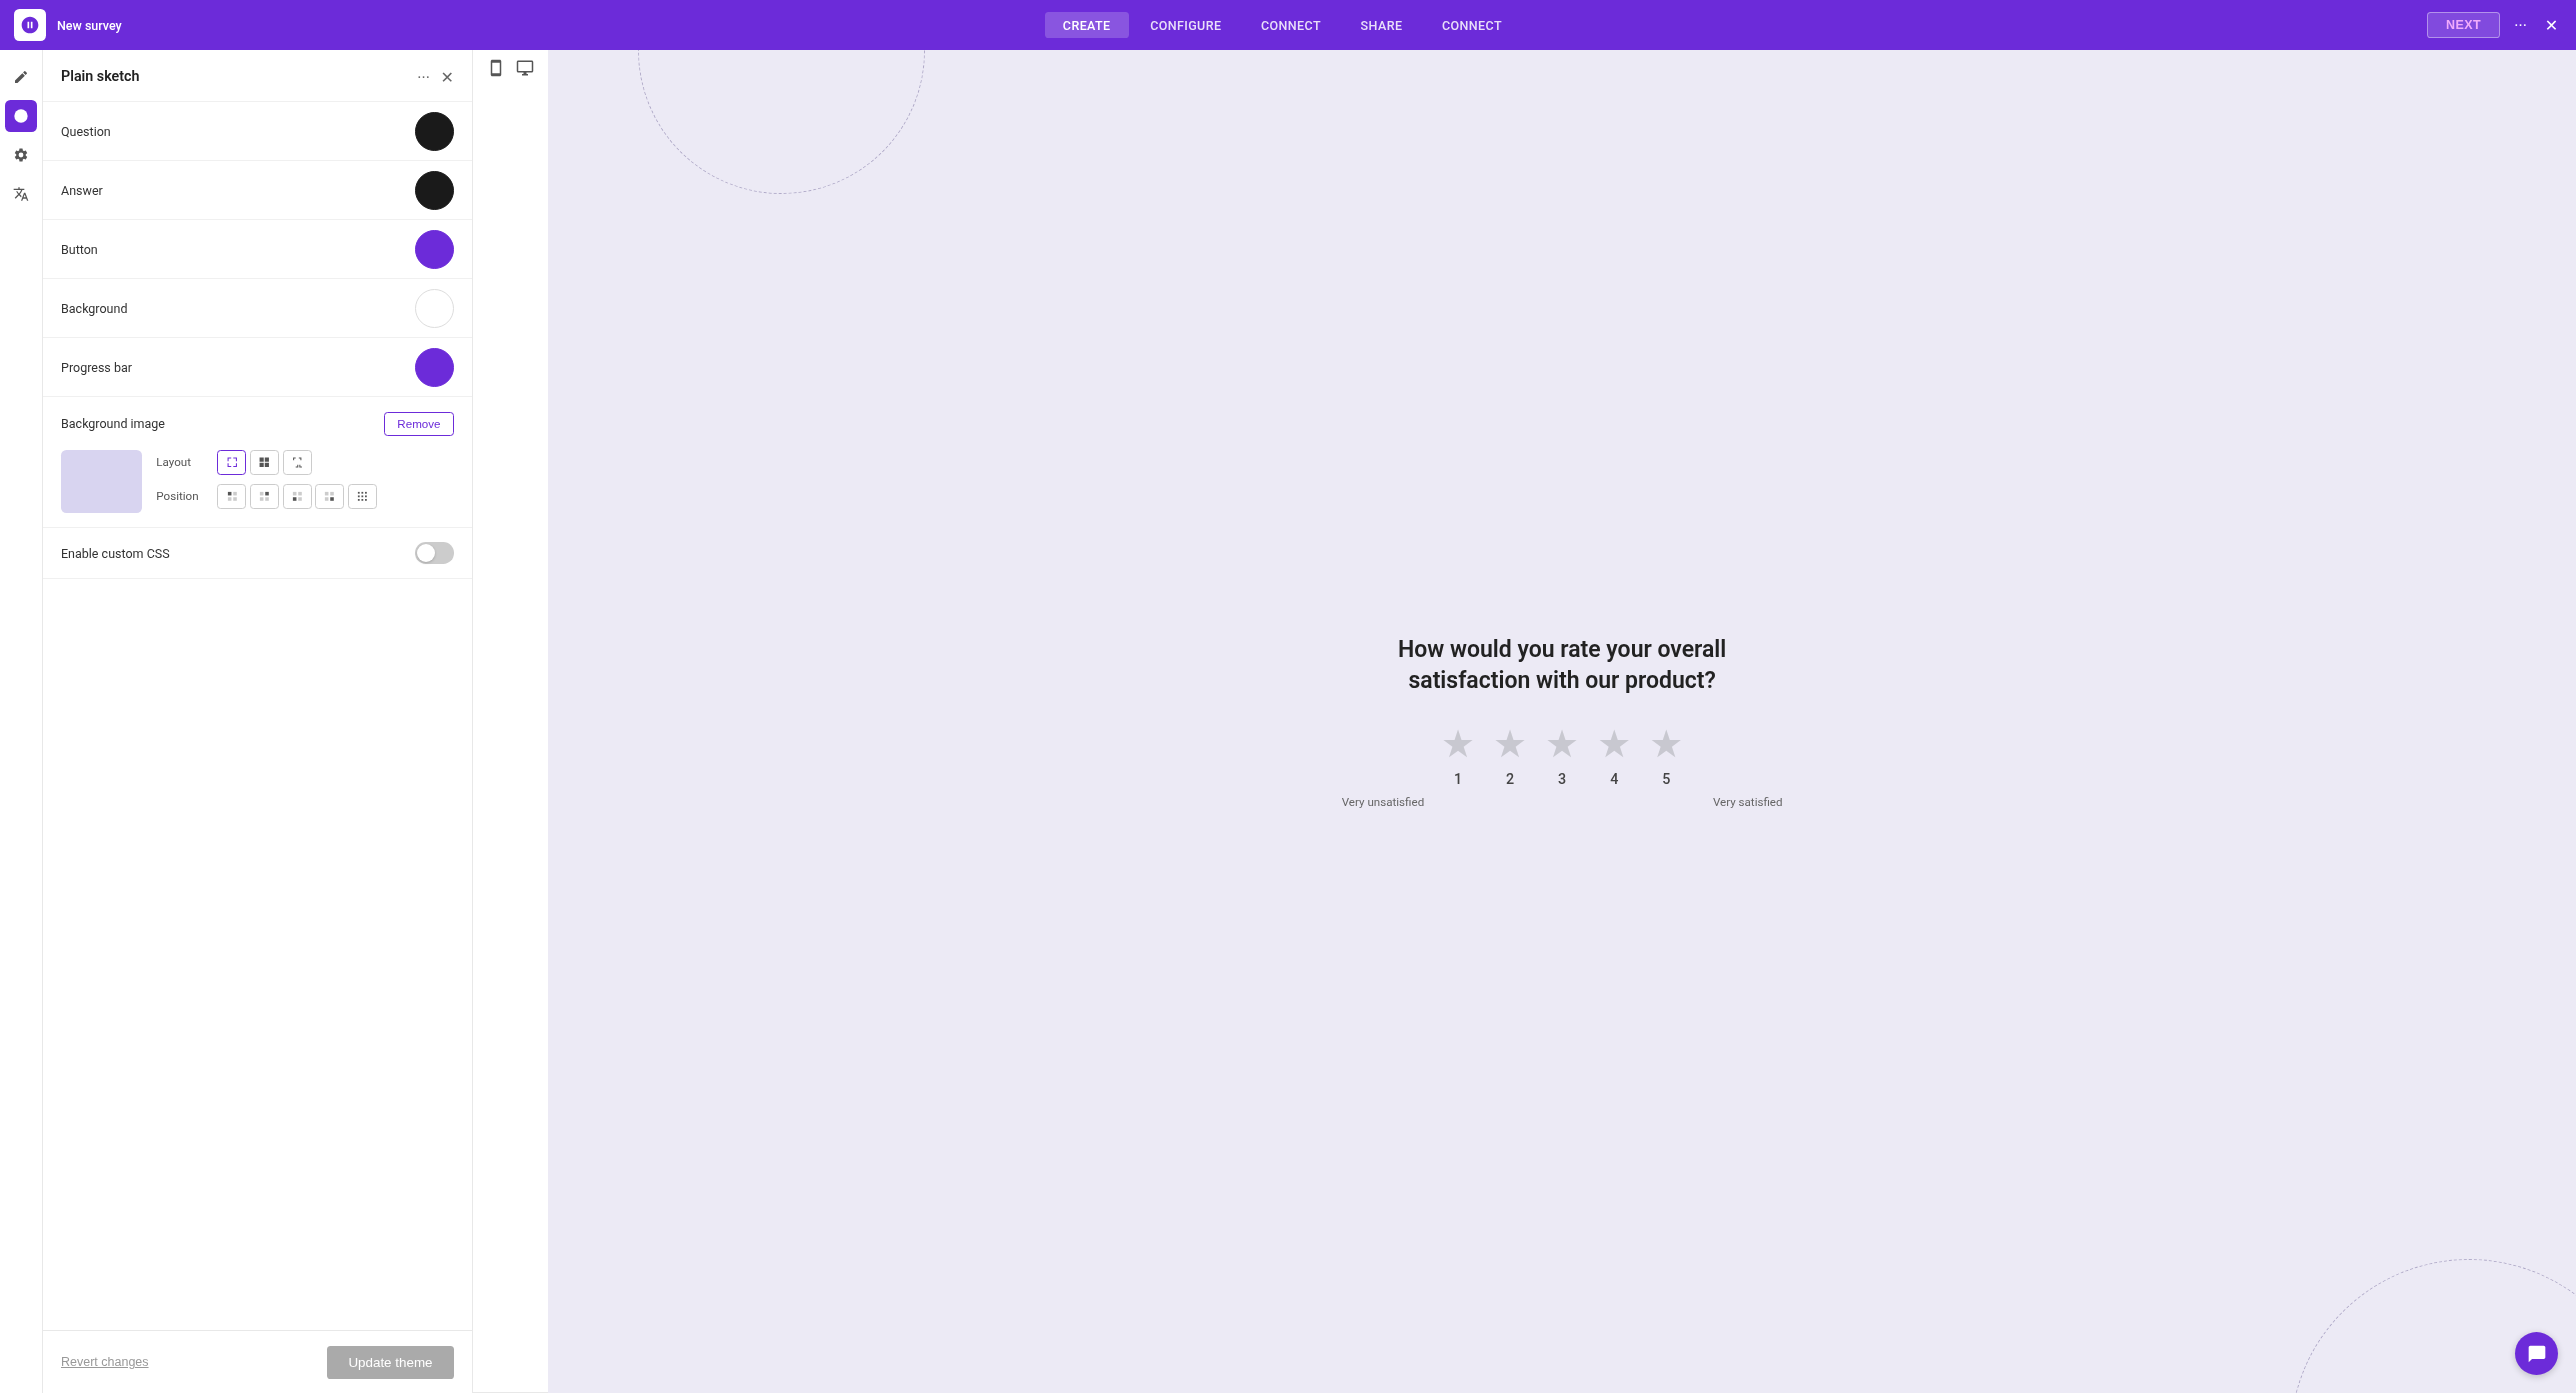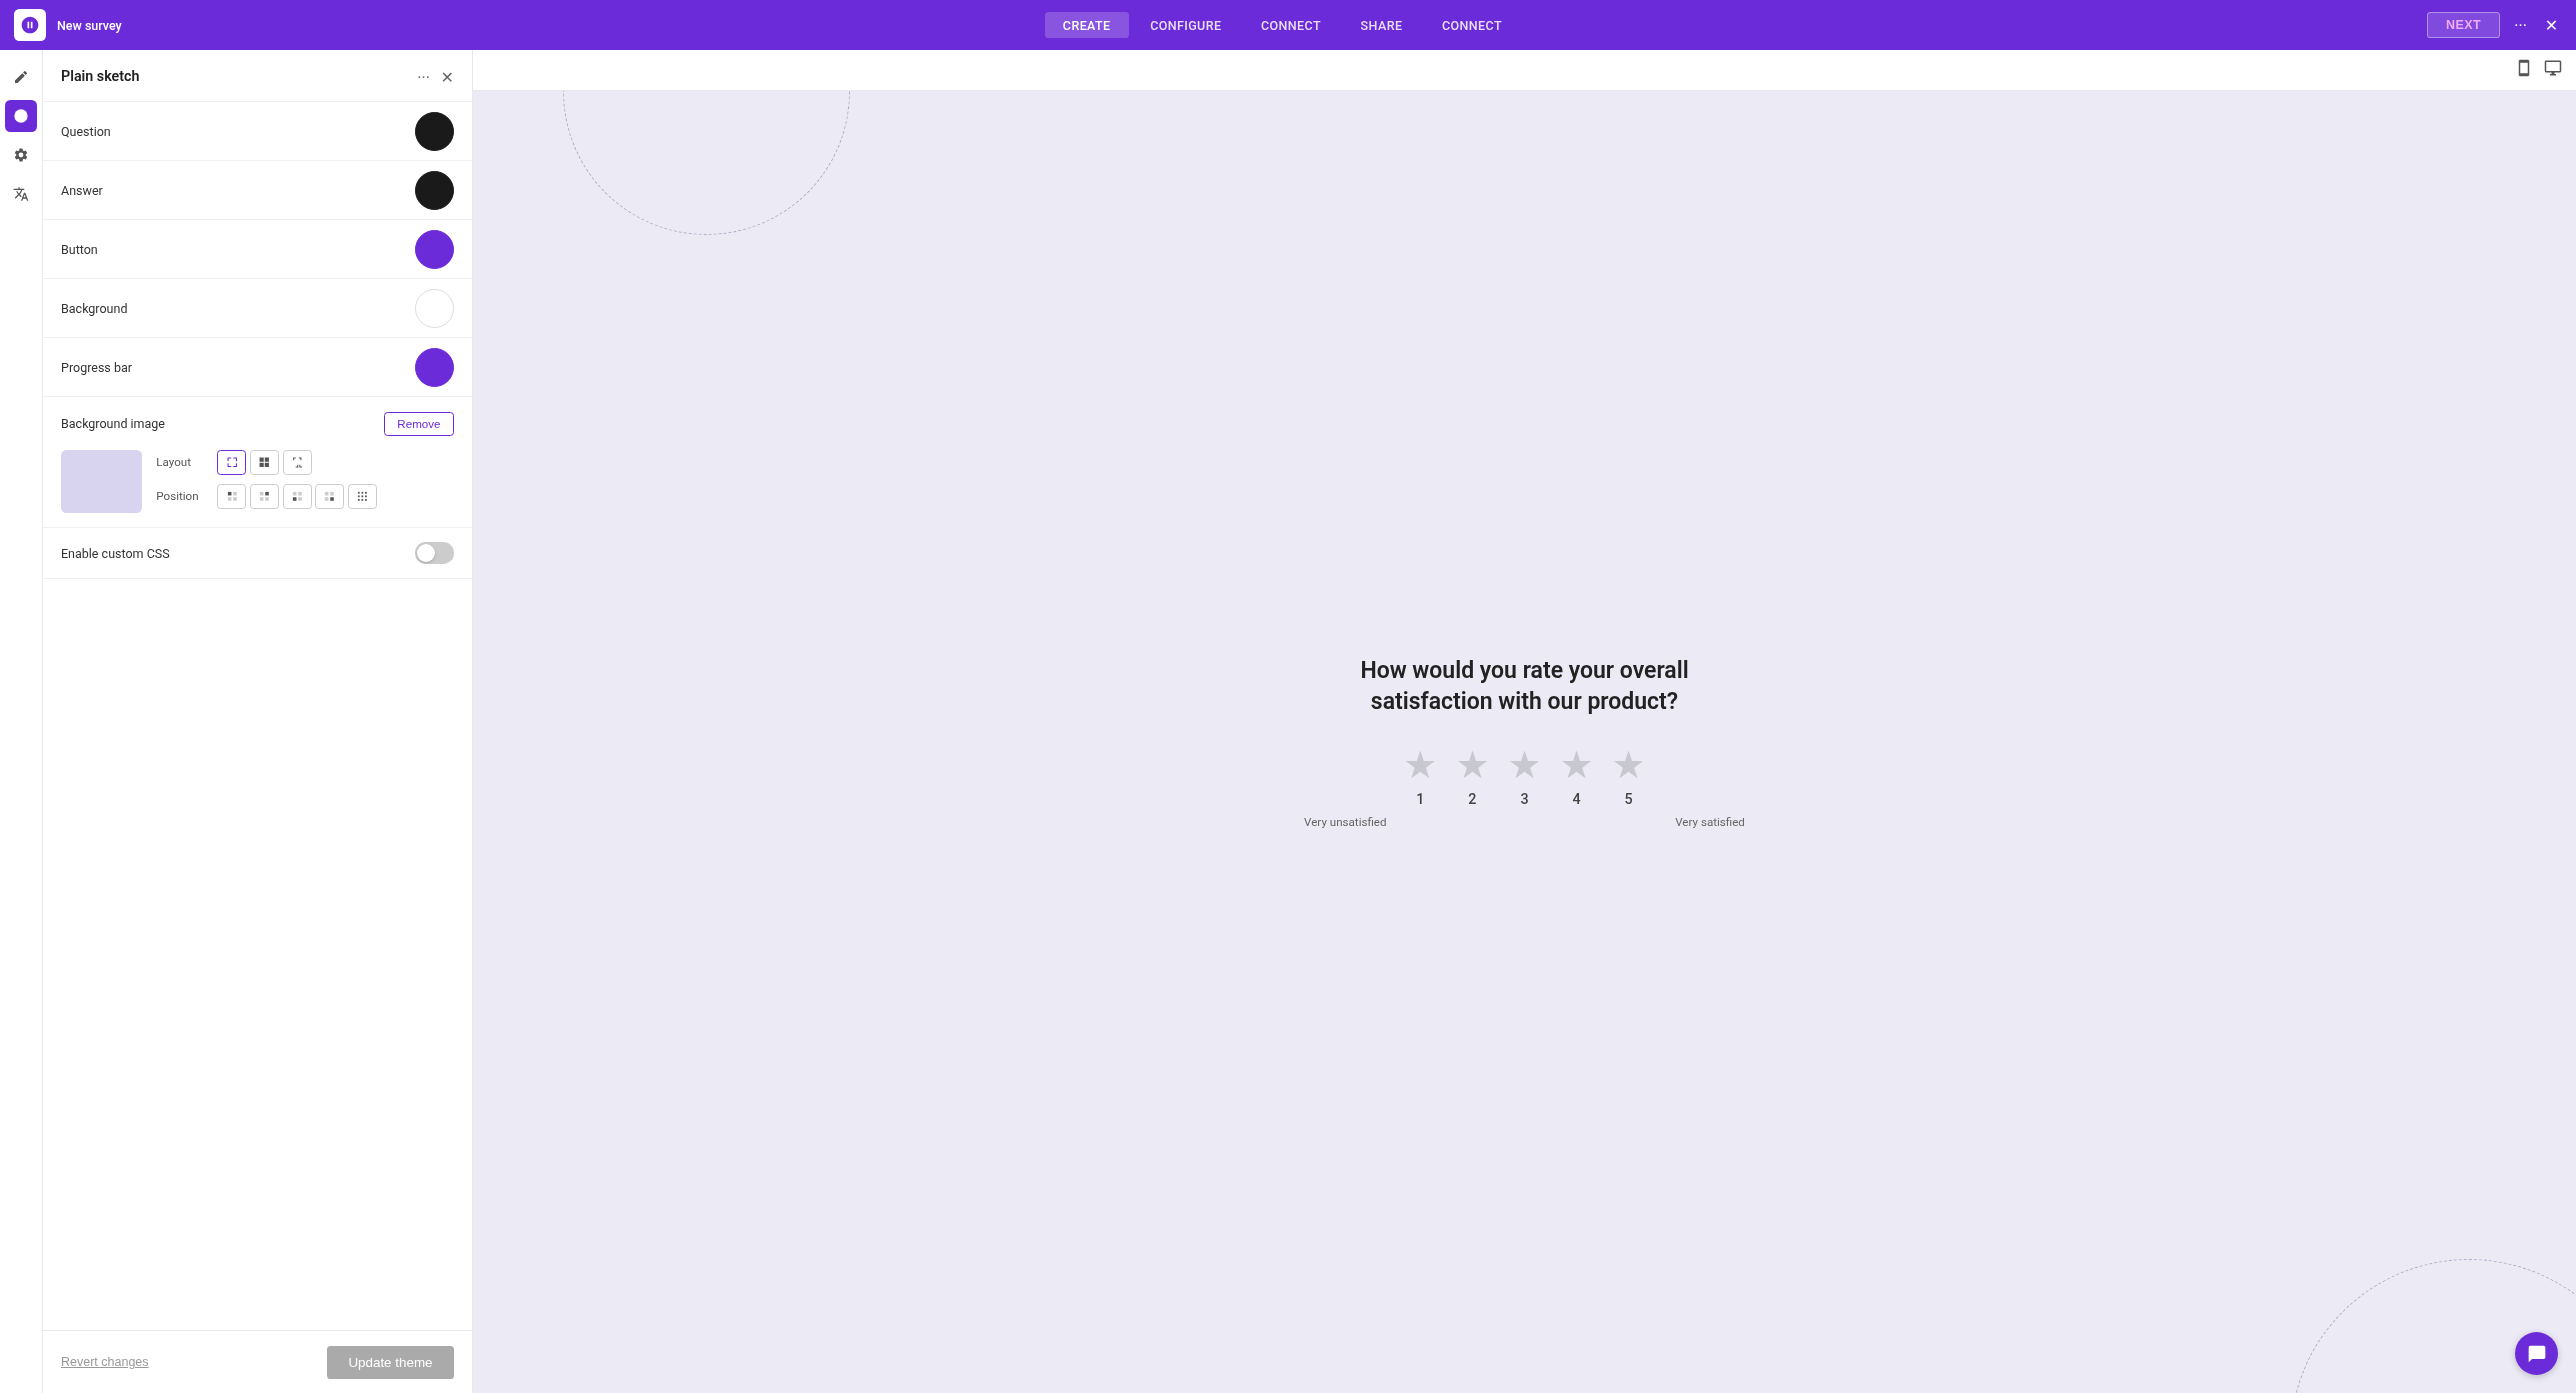--- a/index.html
+++ b/index.html
@@ -302,21 +302,21 @@
 
     
     .preview-area {
       position: fixed;
       top: 50px;
       left: 473px;
       right: 0;
       bottom: 0;
       background: #e8e8f0;
       display: flex;
-      flex-direction: column;
+      flex-direction: row;
     }
     .preview-toolbar {
       display: flex;
       justify-content: flex-end;
       padding: 9px 14.3px;
       gap: 10.7px;
       background: white;
       border-bottom: 0.9px solid #e8e8e8;
     }
     .preview-icon {

